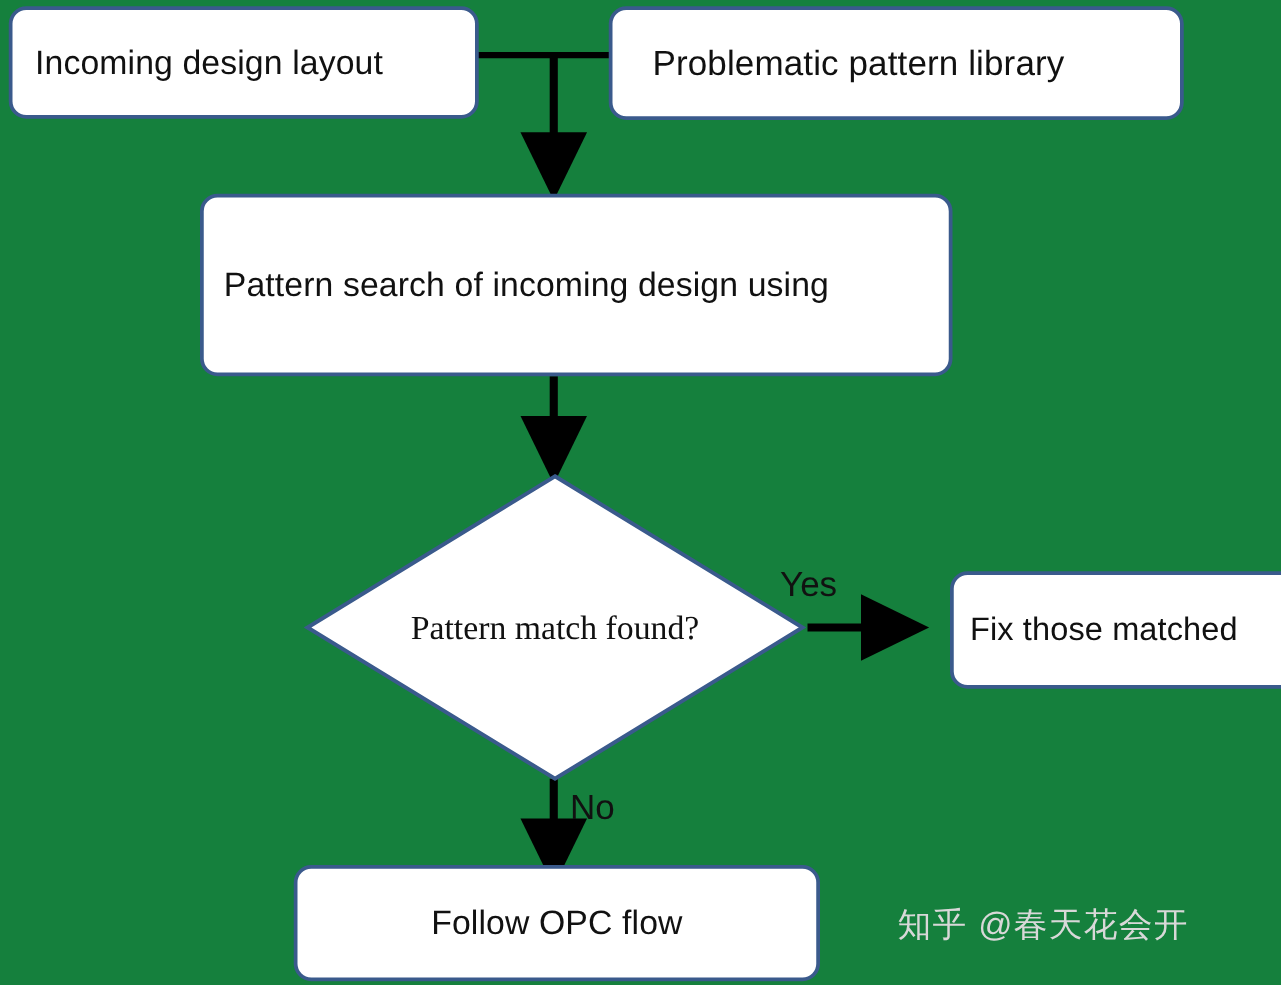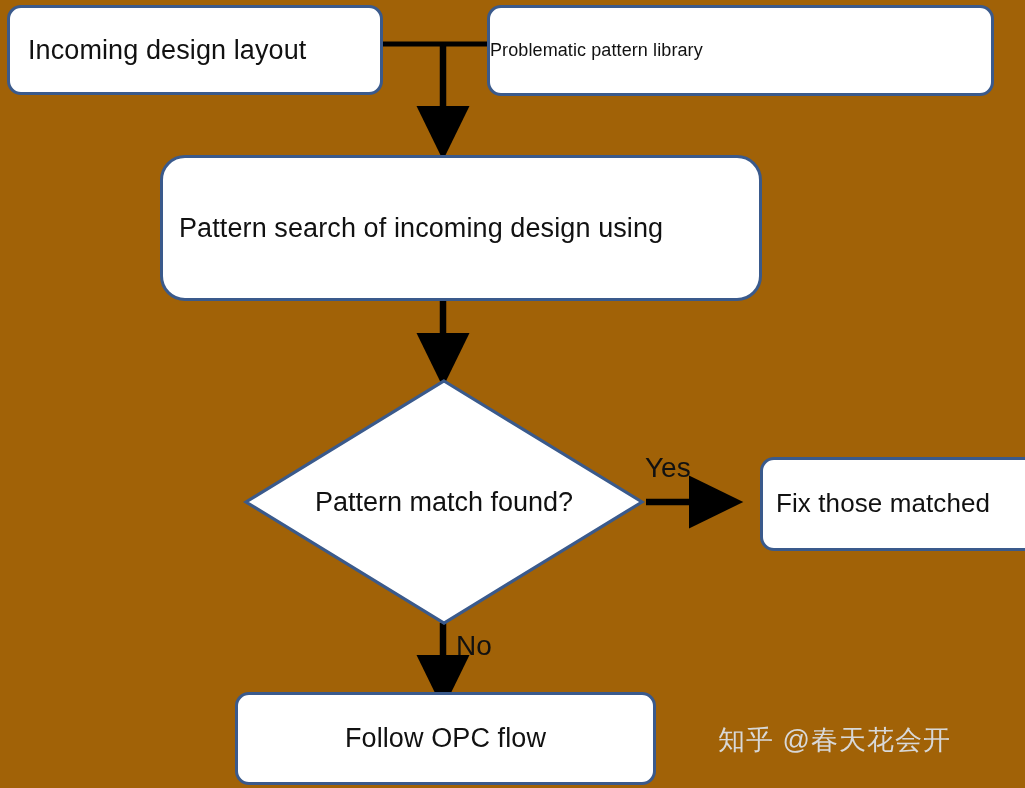--- a/index.html
+++ b/index.html
@@ -9,21 +9,21 @@
     background: #ffffff;
   }
   body {
     font-family: "Liberation Sans", sans-serif;
     color: #1a1a1a;
   }
   #canvas {
     position: relative;
     width: 1025px;
     height: 788px;
-    background: #a16207;
+    background: #15803d;
     overflow: hidden;
   }
   .node {
     position: absolute;
     box-sizing: border-box;
     border: 3px solid #3a5a8c;
     border-radius: 14px;
     background: #ffffff;
     display: flex;
     align-items: center;
@@ -41,30 +41,29 @@
     text-align: left;
   }
 
   
   #node-incoming {
     left: 7px;  top: 5px;  width: 376px;  height: 90px;
     font-size: 27px;
     padding-left: 18px;
   }
   #node-library {
-    left: 487px; top: 5px; width: 507px; height: 91px;
-    font-size: 18px;
-    padding-left: 0;
+    left: 487px; top: 5px; width: 460px; height: 91px;
+    font-size: 28px;
+    padding-left: 32px;
   }
   #node-search {
     left: 160px; top: 155px; width: 602px; height: 146px;
     font-size: 27px;
     padding-left: 16px;
     padding-right: 10px;
-    border-radius: 25px;
   }
   #node-fix {
     left: 728px; top: 457px; width: 285px; height: 94px;
     font-size: 26px;
     padding-left: 13px;
     padding-right: 6px;
     margin-left: 32px;
   }
   #node-opc {
     left: 235px; top: 692px; width: 421px; height: 93px;
@@ -90,38 +89,39 @@
     left: 0;
     top: 0;
     width: 100%;
     height: 100%;
     display: flex;
     align-items: center;
     justify-content: center;
     font-size: 27px;
     color: #111111;
     white-space: nowrap;
+    font-family: Liberation Serif, serif;
   }
 
   
   #connectors {
     position: absolute;
     left: 0; top: 0;
     width: 1025px; height: 788px;
     pointer-events: none;
   }
 
   
   .edge-label {
     position: absolute;
     font-size: 28px;
     color: #111111;
     white-space: nowrap;
   }
-  #label-yes { left: 645px; top: 452px; }
+  #label-yes { left: 624px; top: 452px; }
   #label-no  { left: 456px; top: 630px; }
 
   
   #watermark {
     position: absolute;
     left: 718px;
     top: 722px;
     font-size: 27px;
     color: #d8d8d8;
     letter-spacing: 1px;

